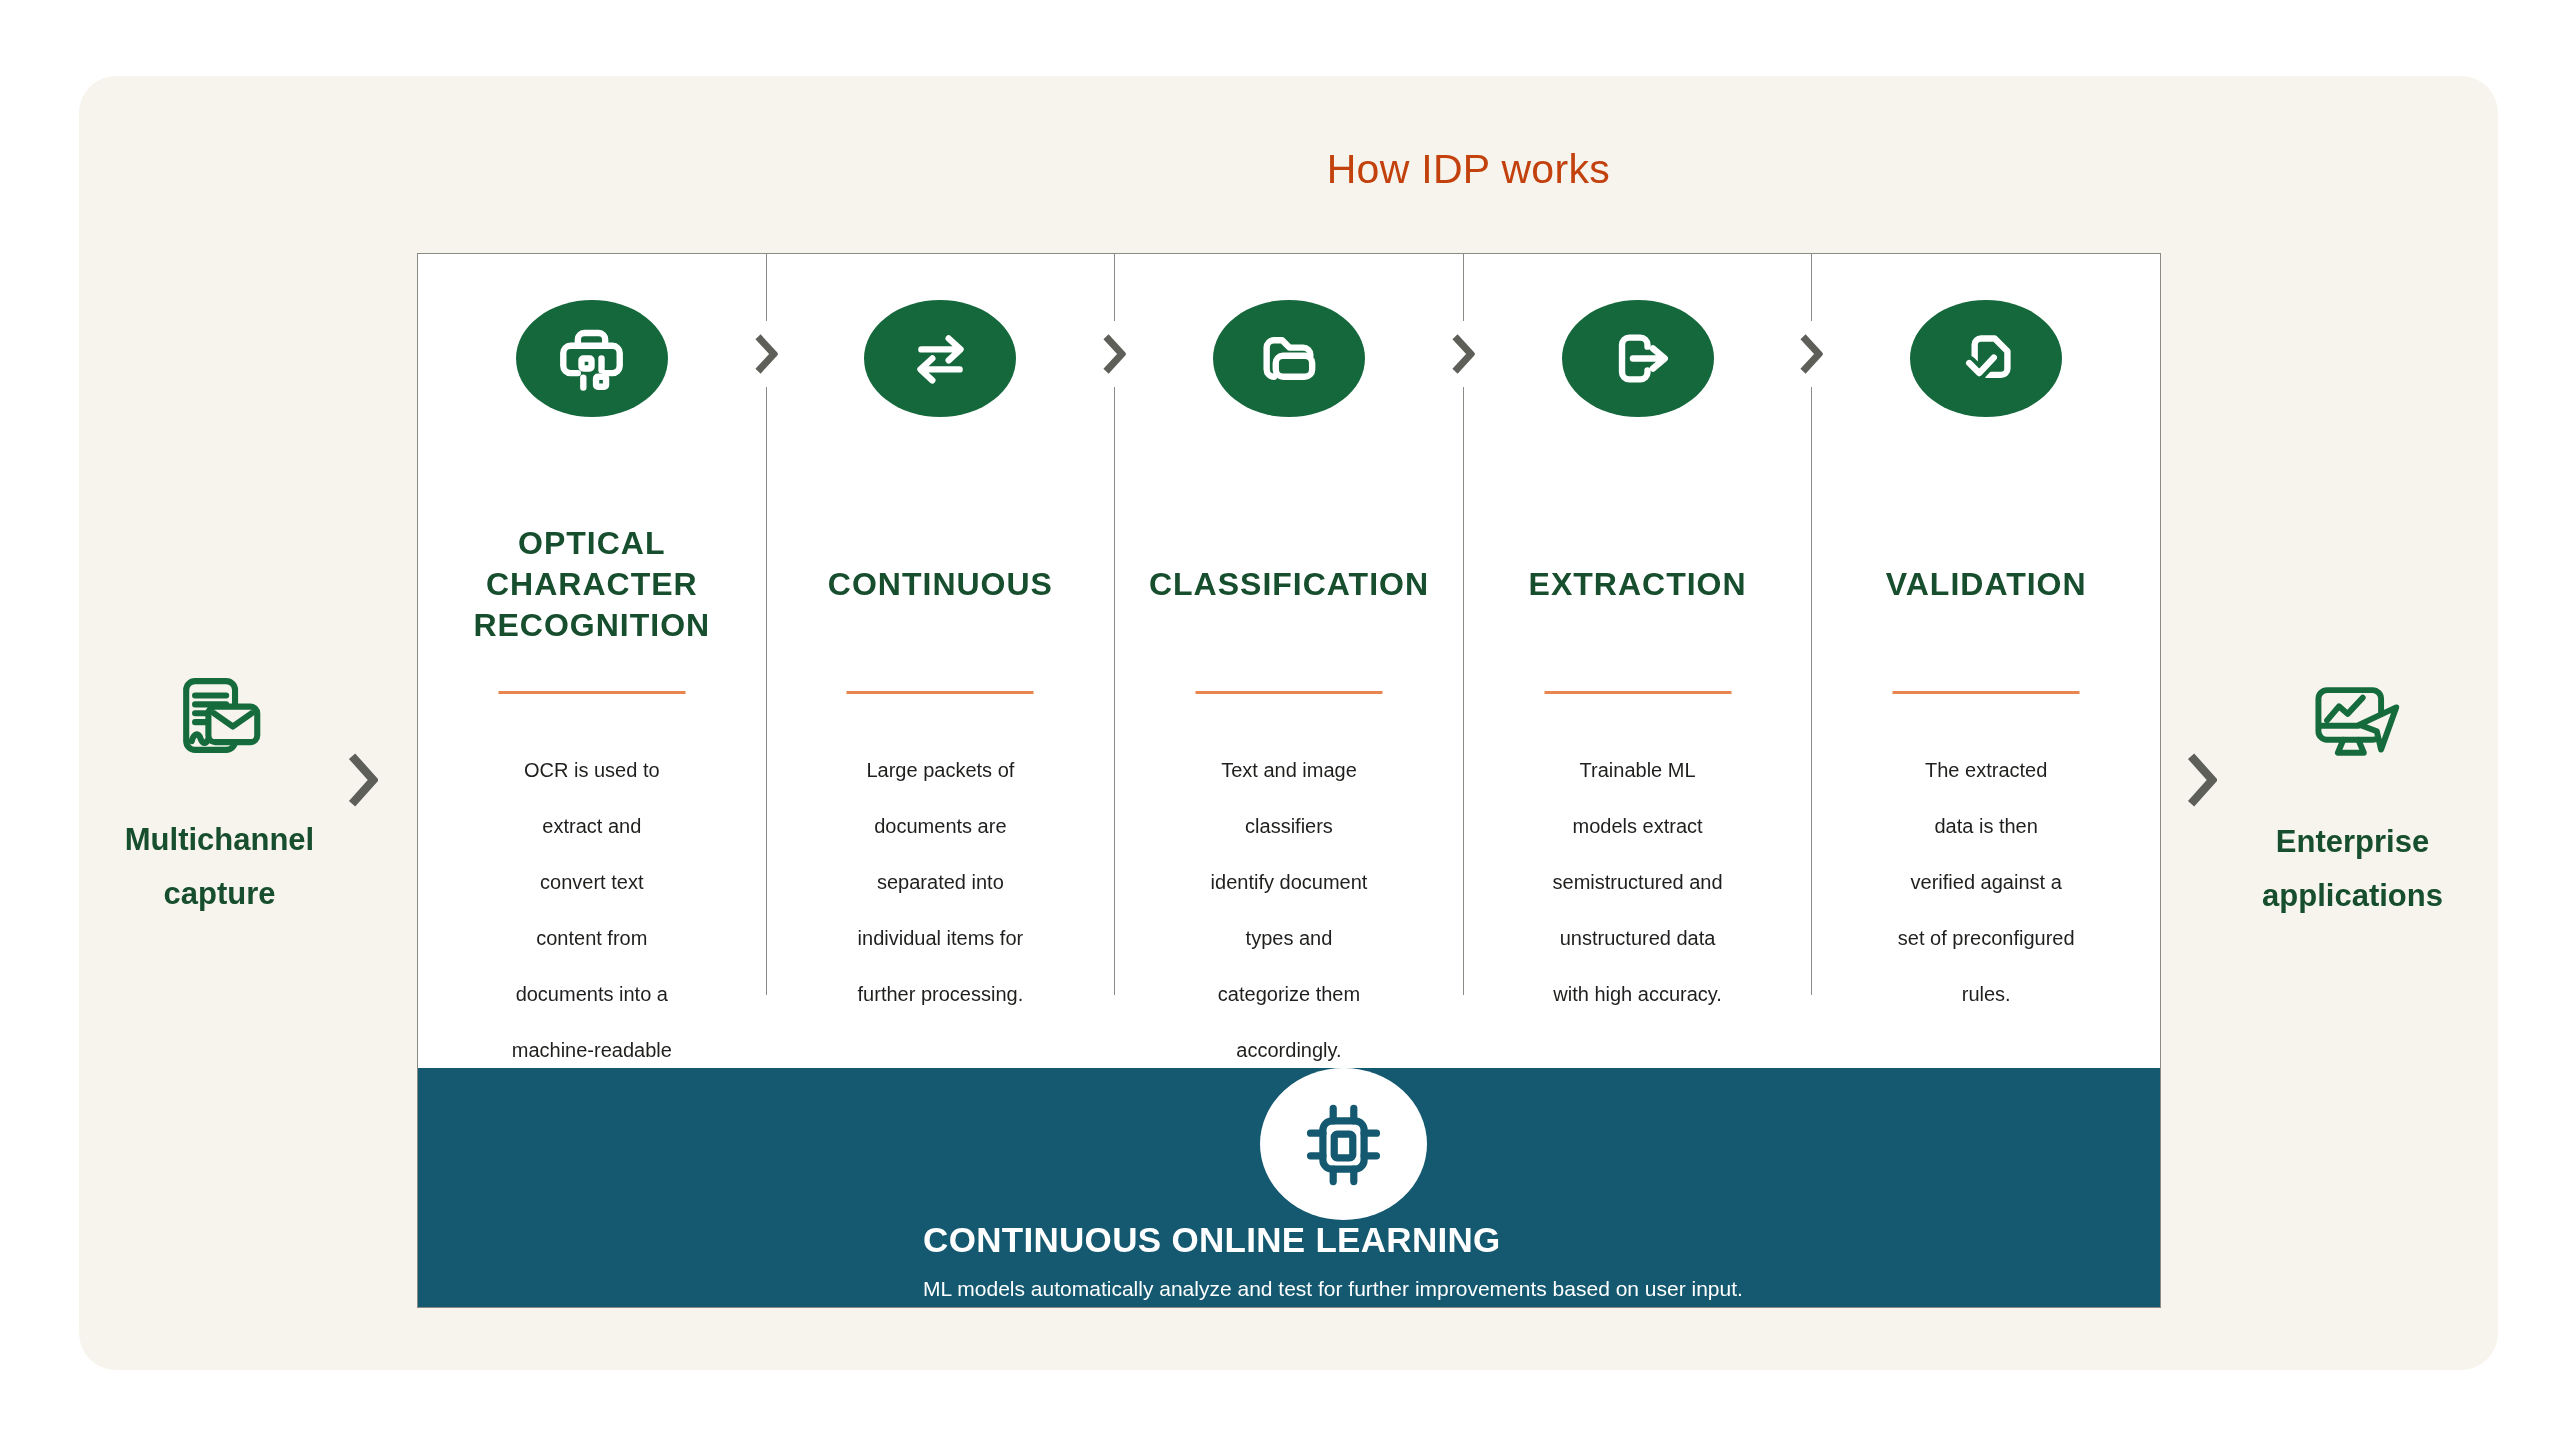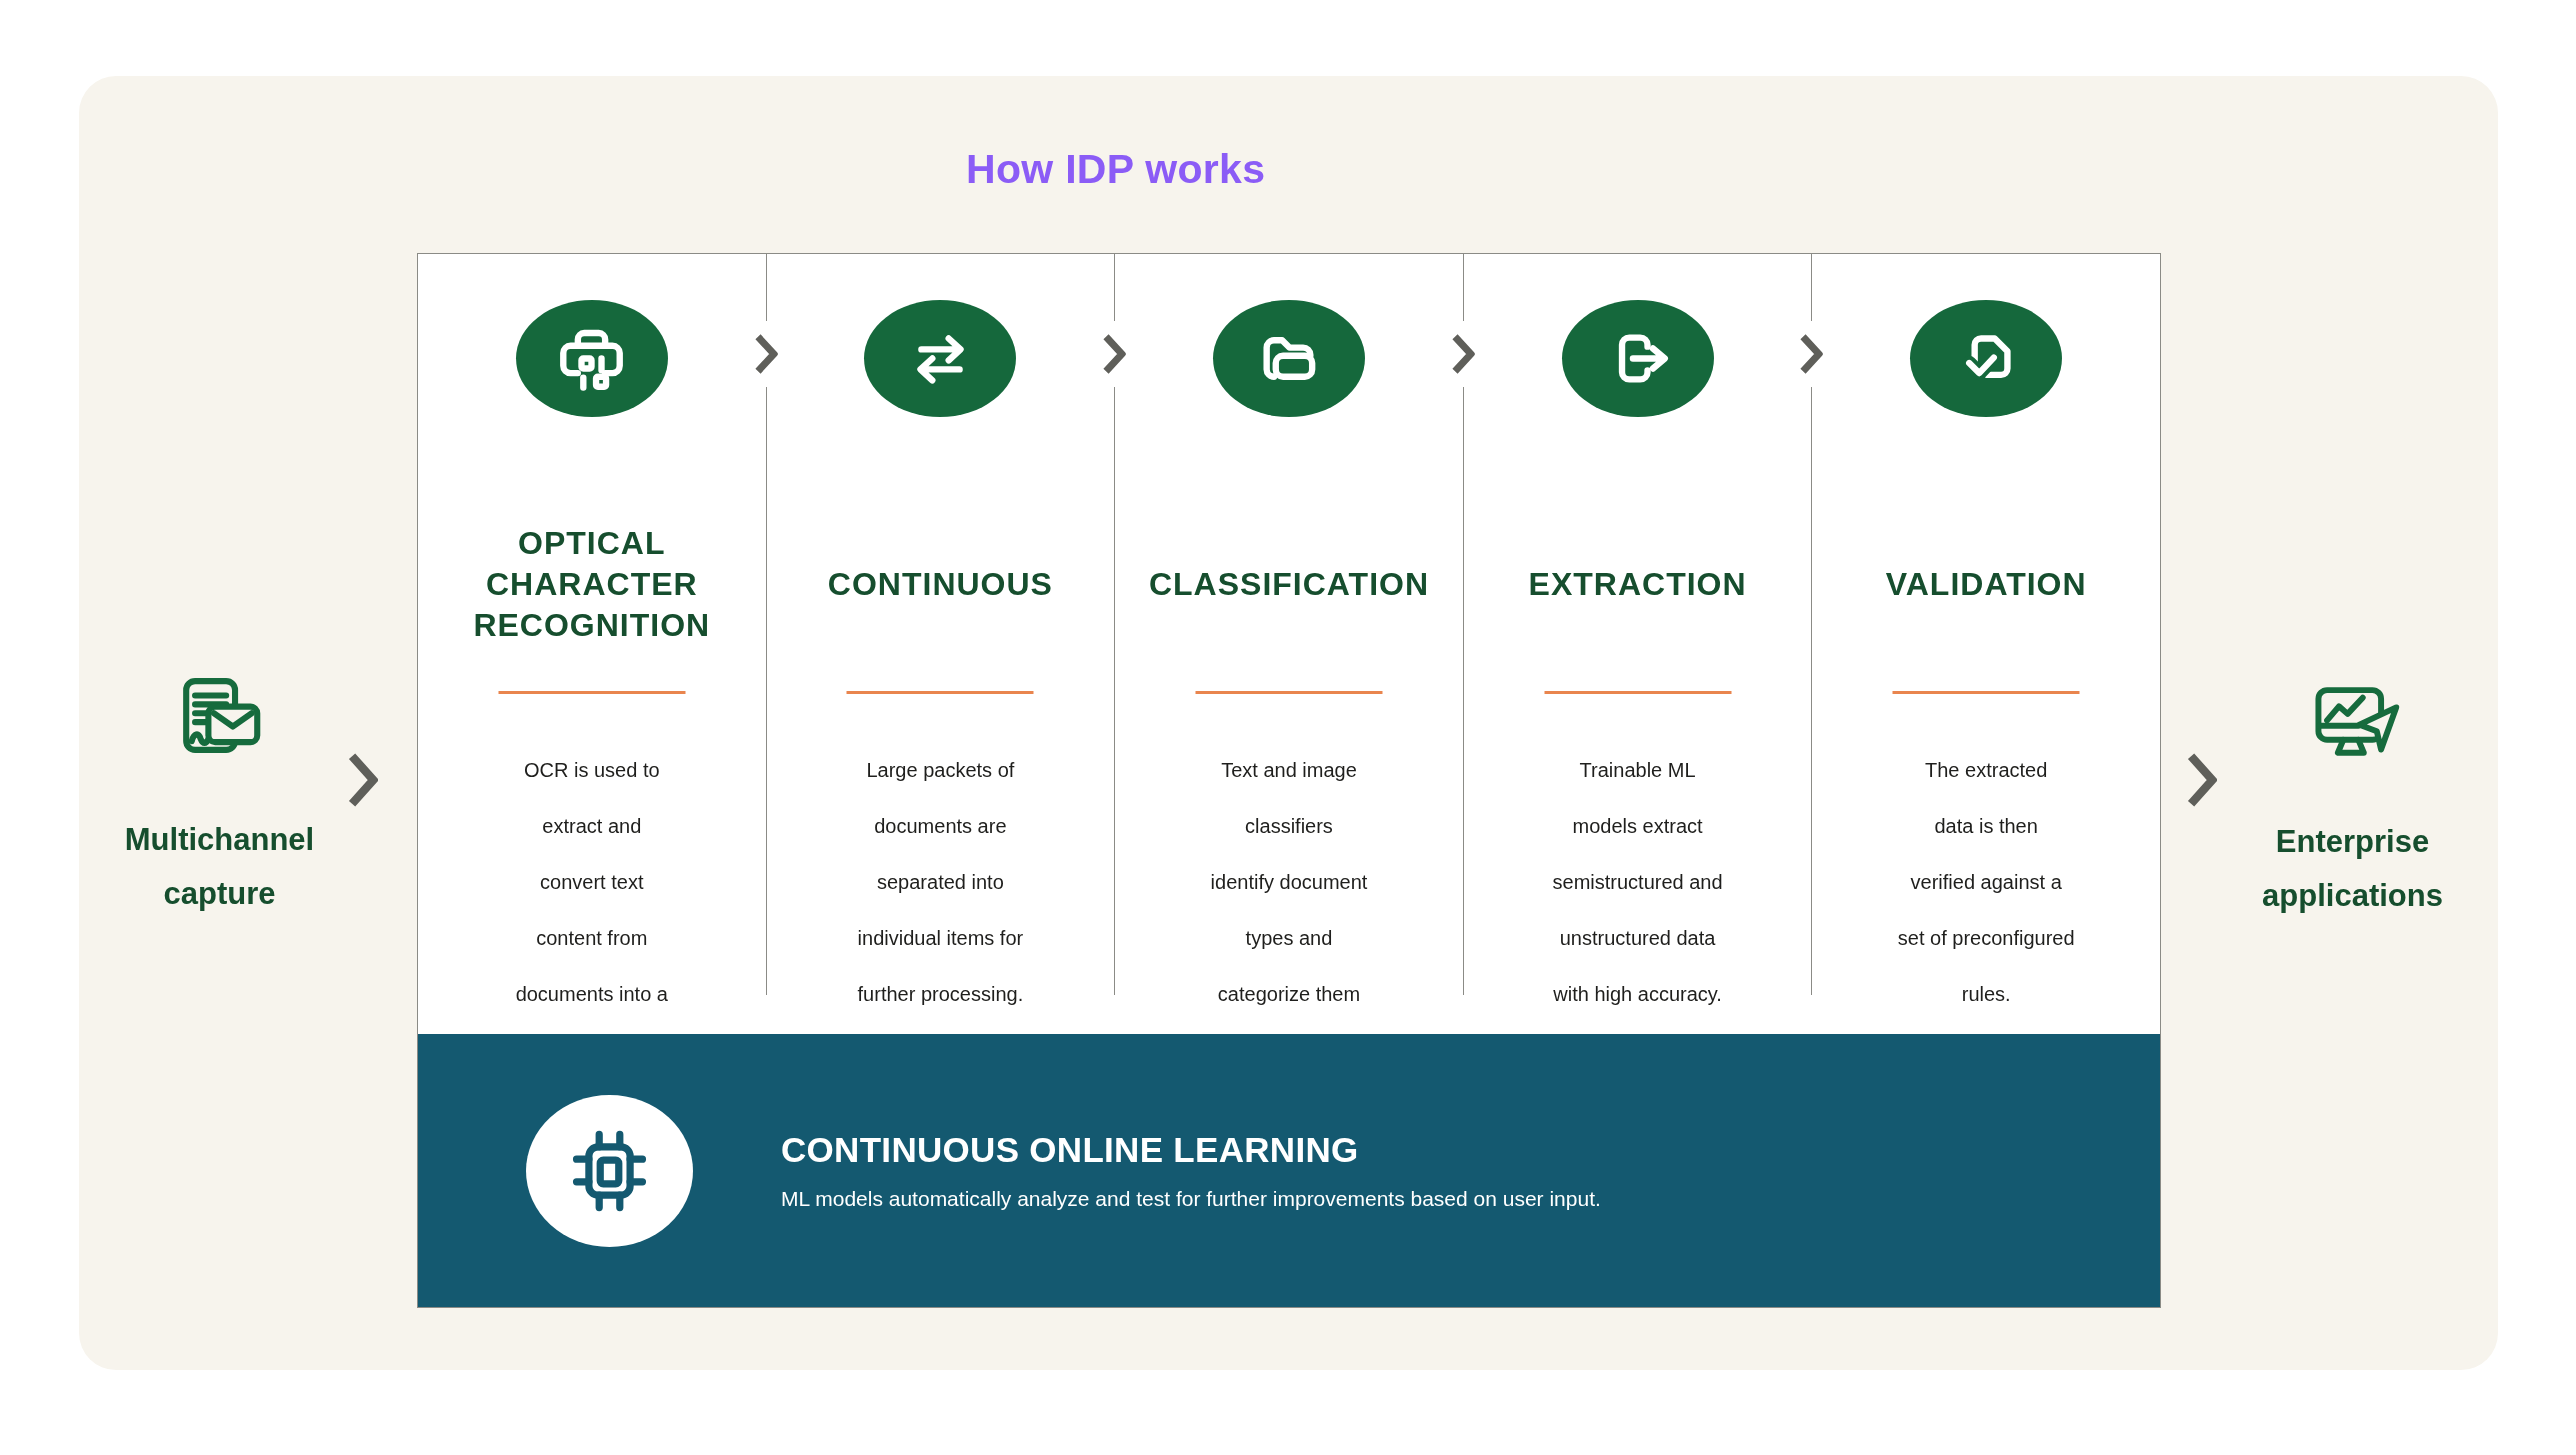--- a/index.html
+++ b/index.html
@@ -6,21 +6,21 @@
   body{
     width:2576px;height:1455px;position:relative;overflow:hidden;
     background:#ffffff;font-family:"Liberation Sans", sans-serif;
   }
   .card{
     position:absolute;left:79px;top:76px;width:2419px;height:1294px;
     background:#f7f4ed;border-radius:37px;
   }
   .main-title{
     position:absolute;left:966px;top:146px;width:644px;
-    text-align:left;font-size:41px;font-weight:bold;color:#8b5cf6;
+    text-align:right;font-size:41px;font-weight:normal;color:#c2410c;
     letter-spacing:0.3px;
   }
   .panel{
     position:absolute;left:417px;top:253px;width:1744px;height:1055px;
     background:#ffffff;border:1.3px solid #8b8b86;box-sizing:border-box;
   }
   .columns{display:flex;height:741px;position:relative;}
   .col{position:relative;flex:1 1 0;}
   .col + .col{border-left:1.3px solid #8b8b86;}
   .icon-ellipse{
@@ -42,22 +42,22 @@
     position:absolute;top:488px;left:26px;right:26px;
     text-align:center;font-size:20px;line-height:56px;color:#1f1f1d;
     white-space:pre-line;
   }
   .step-chevron{
     position:absolute;top:67px;transform:translateX(-50%);
     background:#ffffff;padding:13px 7.7px;line-height:0;
   }
   .pos-1{left:20%;} .pos-2{left:40%;} .pos-3{left:60%;} .pos-4{left:80%;}
   .learn-bar{
-    position:absolute;left:0;right:0;bottom:0;height:273px;background:#145970;
-    display:flex;align-items:center;
+    position:absolute;left:0;right:0;bottom:0;height:239px;background:#145970;
+    display:flex;align-items:center;flex-direction:column;
   }
   .learn-badge{
     width:167px;height:152px;border-radius:50%;background:#ffffff;
     margin-left:108px;flex:0 0 auto;
     display:flex;align-items:center;justify-content:center;
   }
   .learn-text{margin-left:88px;color:#ffffff;}
   .learn-title{font-size:35px;font-weight:bold;letter-spacing:0.3px;margin:0 0 16.7px 0;}
   .learn-desc{font-size:21px;margin:0;}
   .side{position:absolute;text-align:center;}

